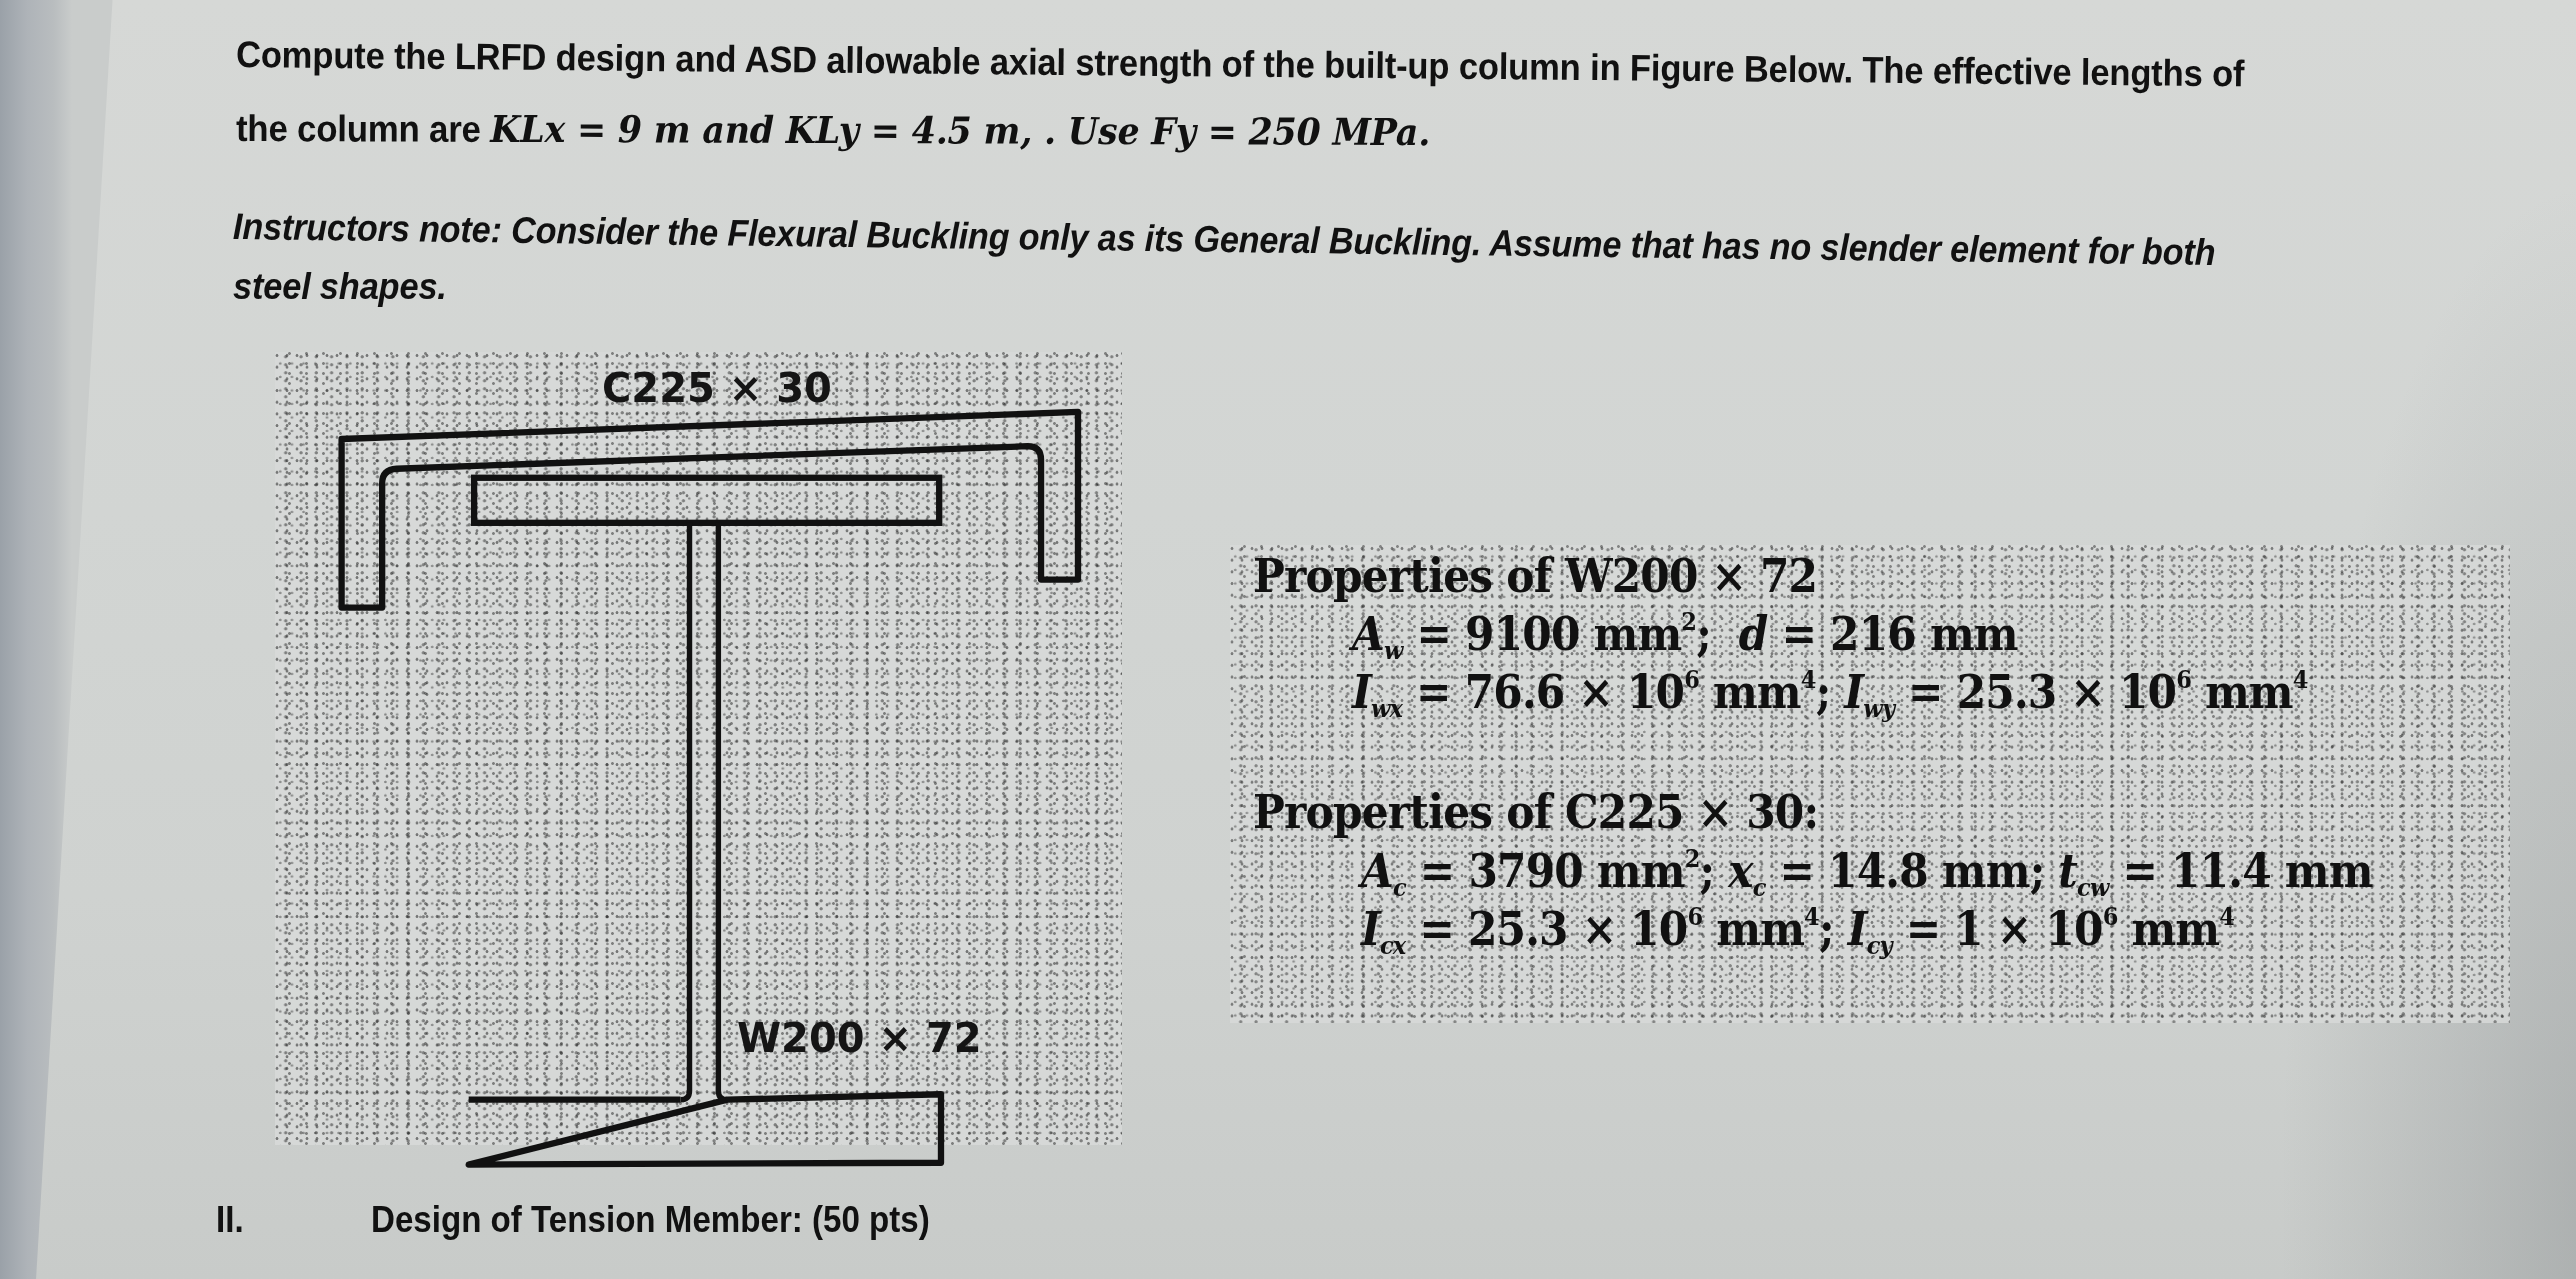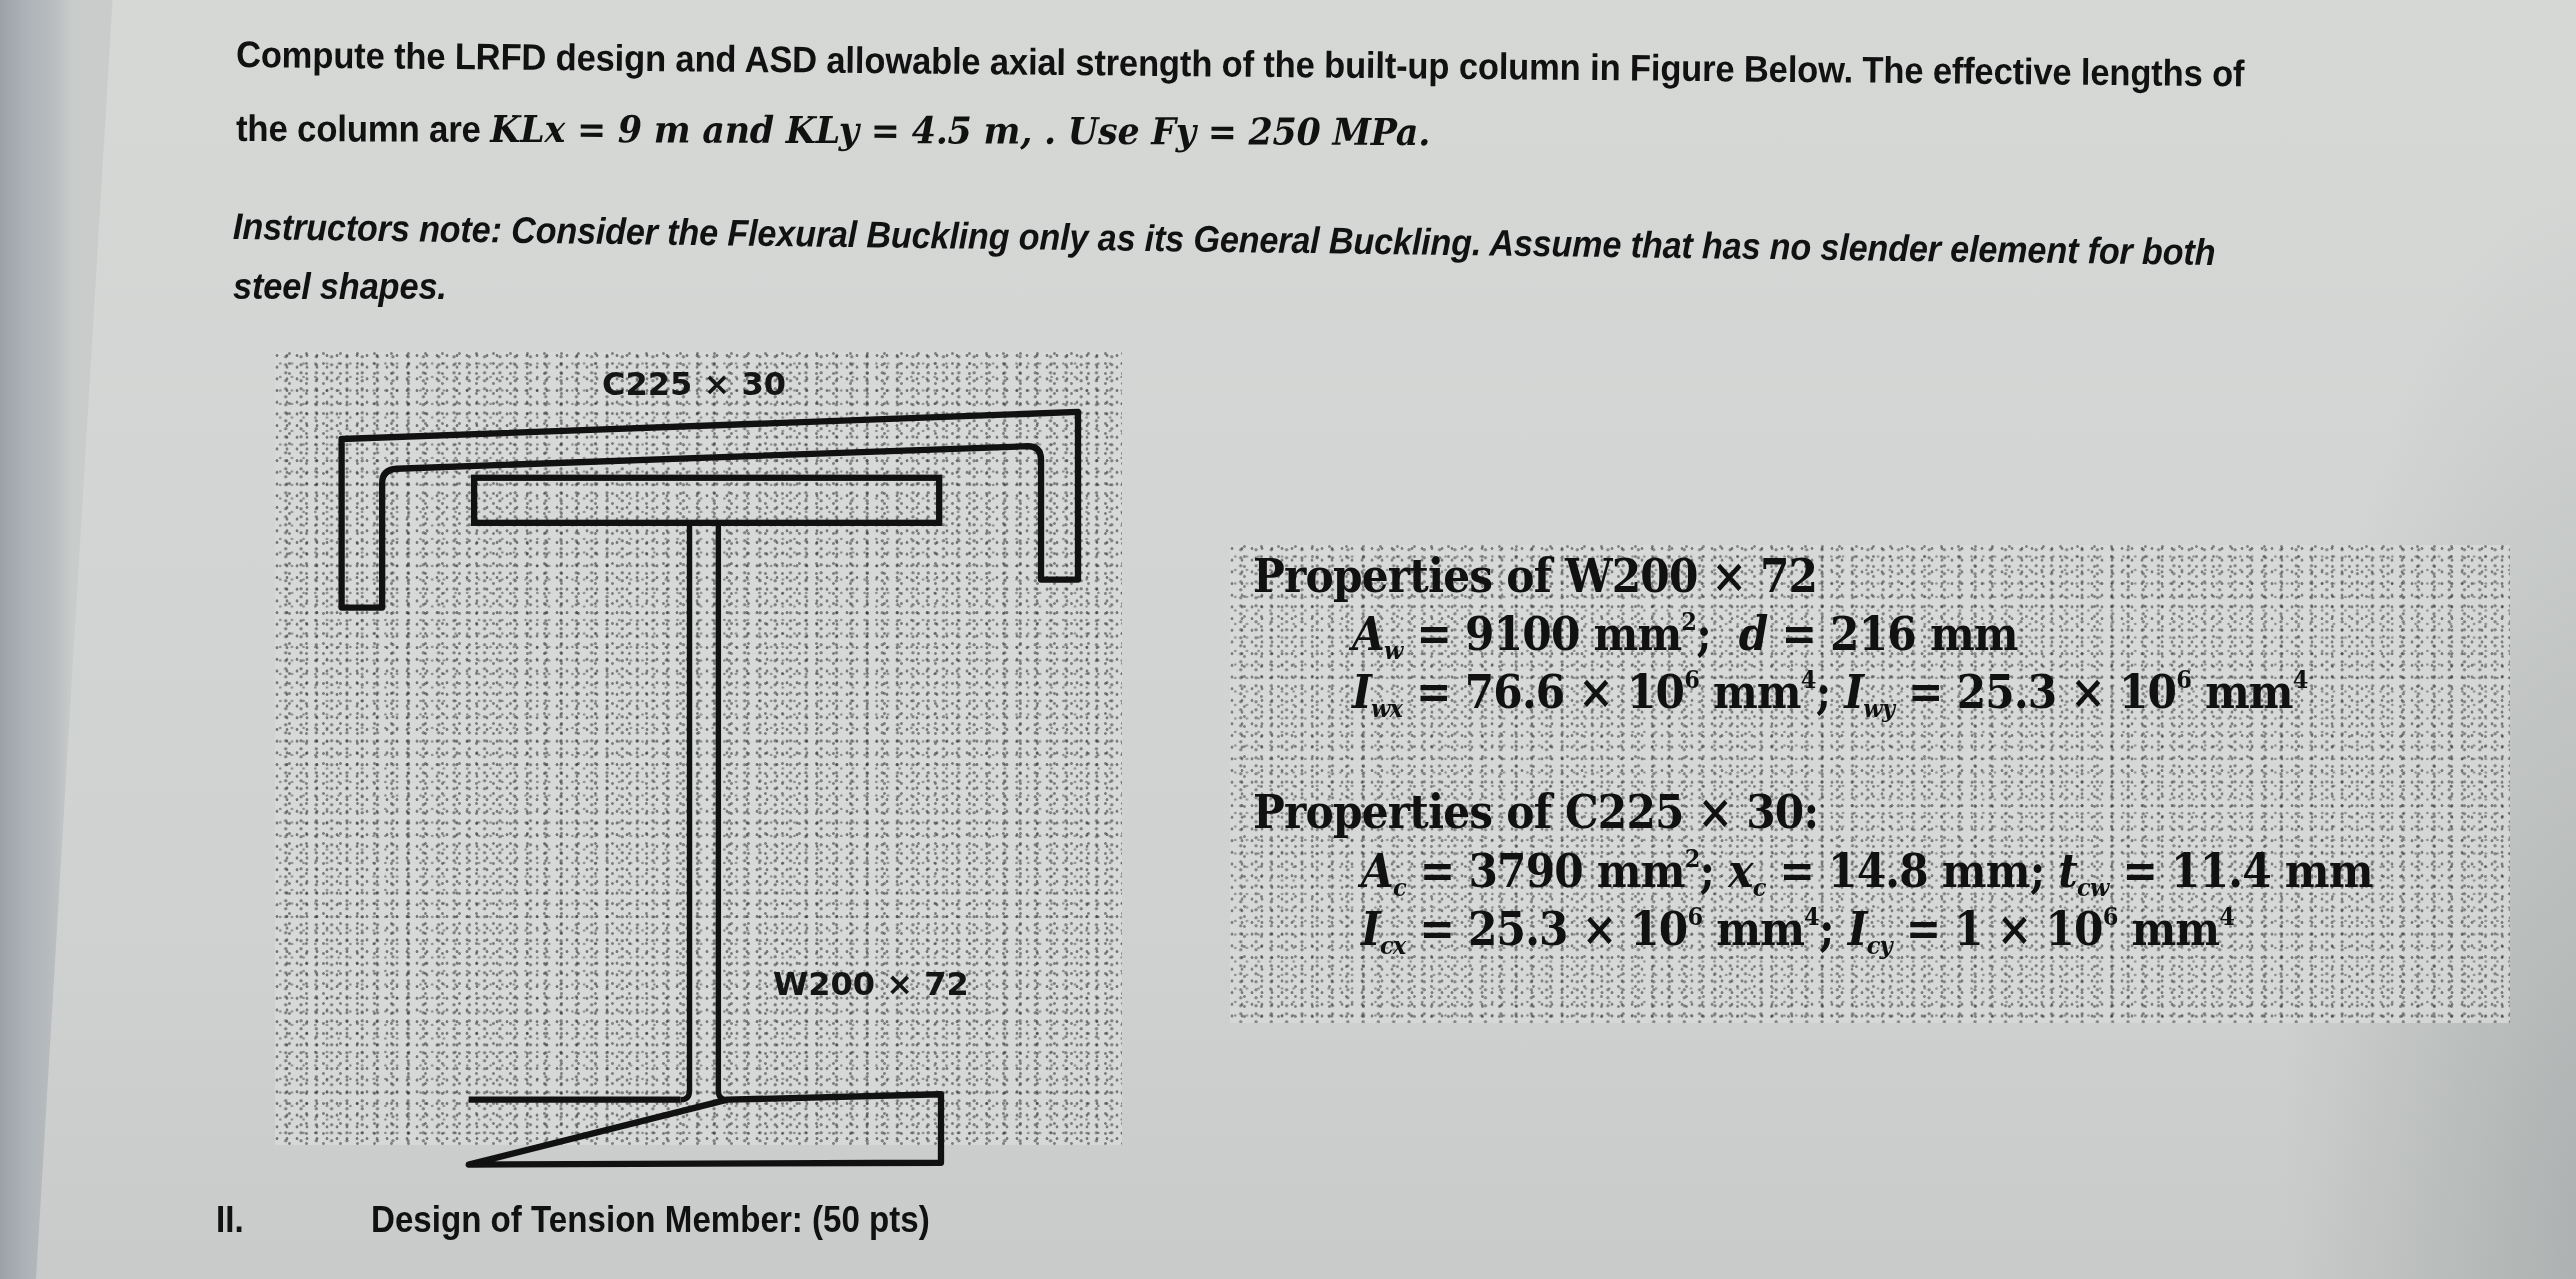--- a/index.html
+++ b/index.html
@@ -34,21 +34,21 @@
     background-color: #d8dad9;
     background-image:
       radial-gradient(circle at 20% 30%, rgba(20,20,20,0.55) 1.1px, transparent 1.8px),
       radial-gradient(circle at 70% 60%, rgba(20,20,20,0.5) 1.2px, transparent 2px),
       radial-gradient(circle at 45% 85%, rgba(20,20,20,0.45) 0.9px, transparent 1.6px),
       radial-gradient(circle at 85% 15%, rgba(20,20,20,0.5) 1px, transparent 1.8px);
     background-size: 10px 11.7px, 15.3px 8px, 11.7px 13.5px, 17px 10px;
   }
   .fig-label {
     position: absolute; font-family: "DejaVu Sans", sans-serif; font-weight: bold;
-    font-size: 32px; color: #151515; white-space: nowrap;
+    font-size: 40px; color: #151515; white-space: nowrap;
   }
   .props-line {
     position: absolute; white-space: nowrap; font-family: "DejaVu Serif", serif;
     font-size: 47px; font-weight: bold; color: #111; letter-spacing: -0.9px;
     transform: scaleX(0.9); transform-origin: left center;
   }
   .props-line i { font-style: italic; }
   .sub { font-size: 25px; vertical-align: -9px; font-style: italic; }
   .sup { font-size: 25px; vertical-align: 20px; }
   .section {
@@ -81,21 +81,21 @@
   <path d="M379 487 L1196 457 L1196 643 L1155 643 L1155 510 Q1155 495 1140 495 L440 520 Q424 521 424 536 L424 674 L379 674 Z" fill="none" stroke="#111" stroke-width="7" stroke-linejoin="round"></path>
 
   <rect x="526" y="530" width="516" height="50" fill="none" stroke="#111" stroke-width="7"></rect>
 
   <path d="M765 580 L765 1210 Q765 1220 755 1220 M797 580 L797 1210 Q797 1220 807 1220" fill="none" stroke="#111" stroke-width="6"></path>
 
   <path d="M520 1220 L755 1220 M807 1220 L1044 1214 L1044 1290 L520 1292 Z" fill="none" stroke="#111" stroke-width="7" stroke-linejoin="round"></path>
 </svg>
 
 <div class="fig-label" style="left:602px; top:365px;">C225 × 30</div>
-<div class="fig-label" style="left:737px; top:965px;margin-left:36px;">W200 × 72</div>
+<div class="fig-label" style="left:737px; top:1015px;">W200 × 72</div>
 
 <div class="stipple" style="left:1230px; top:545px; width:1280px; height:478px; opacity:0.85;"></div>
 
 <div class="props-line" style="left:1253px; top:548px;">Properties of W200 × 72</div>
 
 <div class="props-line" style="left:1352px; top:606px;">
   <i>A</i><span class="sub">w</span>
   <span>= 9100 mm</span><span class="sup">2</span><span>;</span>
   &nbsp;<i>d</i>
   <span>= 216 mm</span>

